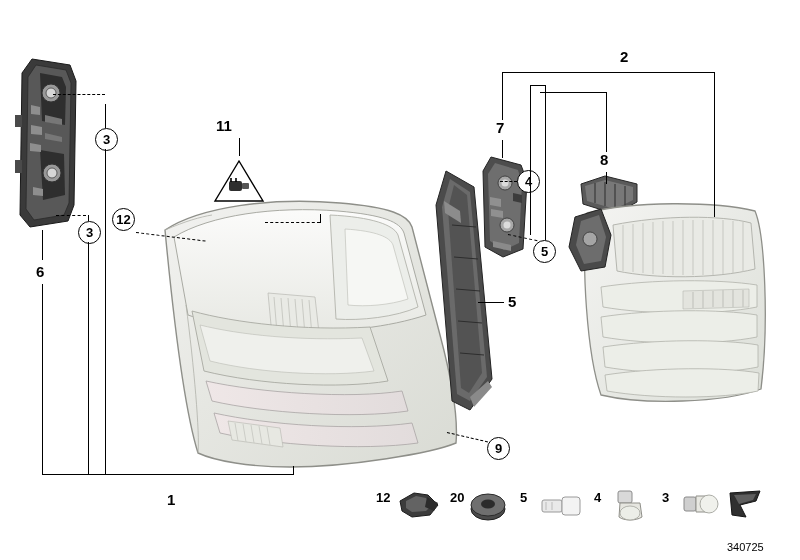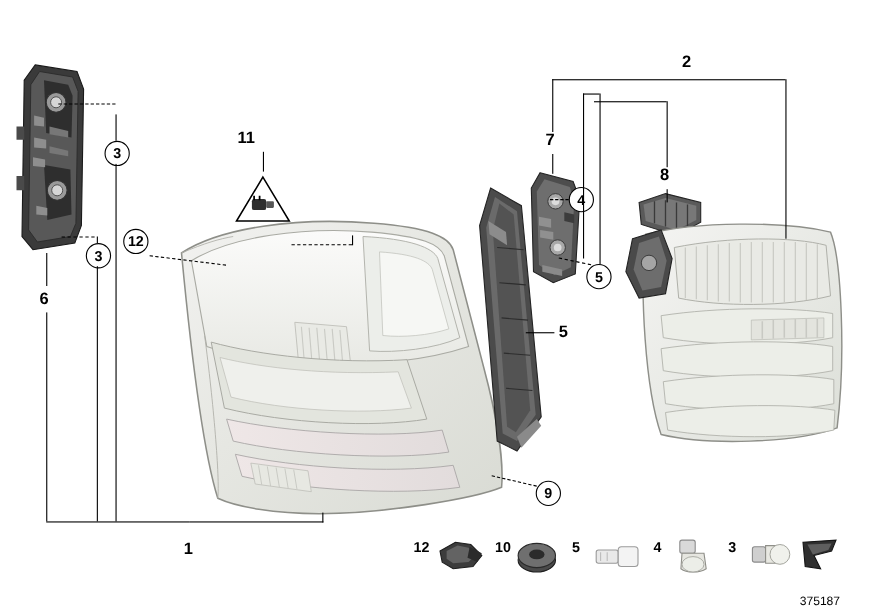--- a/index.html
+++ b/index.html
@@ -267,21 +267,21 @@
 
   <div id="legend">
 
     <div class="lgnum" style="left:4px;top:5px;"><span>12</span></div>
     <svg style="position:absolute;left:22px;top:0px;" width="48" height="40" viewBox="0 0 48 40">
       <path d="M6 16 L20 8 L34 10 L44 20 L36 30 L18 32 L8 26 Z" fill="#3c3c3c" stroke="#1d1d1d" stroke-width="1"></path>
       <path d="M12 16 L22 11 L32 13 L38 20 L32 26 L18 27 L12 23 Z" fill="#636363"></path>
       <path d="M33 12 L44 18 L40 26 L31 22 Z" fill="#2b2b2b"></path>
     </svg>
 
-    <div class="lgnum" style="left:78px;top:5px;"><span>10</span></div>
+    <div class="lgnum" style="left:78px;top:5px;"><span>20</span></div>
     <svg style="position:absolute;left:96px;top:4px;" width="40" height="36" viewBox="0 0 40 36">
       <ellipse cx="20" cy="20" rx="17" ry="11" fill="#4a4a4a" stroke="#1f1f1f" stroke-width="1"></ellipse>
       <ellipse cx="20" cy="16" rx="17" ry="11" fill="#6f6f6f" stroke="#2a2a2a" stroke-width="1"></ellipse>
       <ellipse cx="20" cy="15" rx="7" ry="4.5" fill="#2b2b2b"></ellipse>
     </svg>
 
     <div class="lgnum" style="left:148px;top:5px;"><span>5</span></div>
     <svg style="position:absolute;left:166px;top:6px;" width="48" height="30" viewBox="0 0 48 30">
       <rect x="4" y="9" width="20" height="12" rx="2" fill="#e9e9e9" stroke="#999" stroke-width="1"></rect>
       <rect x="24" y="6" width="18" height="18" rx="3" fill="#f3f3f3" stroke="#9a9a9a" stroke-width="1"></rect>
@@ -302,15 +302,15 @@
       <path d="M16 9 L28 9 L32 17 L28 25 L16 25 Z" fill="#e8e8e2" stroke="#8f8f89" stroke-width="1"></path>
       <ellipse cx="29" cy="17" rx="9" ry="9" fill="#f0f1ec" stroke="#a3a49d" stroke-width="0.9"></ellipse>
     </svg>
 
     <svg style="position:absolute;left:354px;top:2px;" width="40" height="36" viewBox="0 0 40 36">
       <path d="M4 6 L34 4 L30 14 L14 18 L20 30 L6 28 Z" fill="#2f2f2f" stroke="#141414" stroke-width="1"></path>
       <path d="M8 8 L30 7 L27 13 L13 17 Z" fill="#5e5e5e"></path>
     </svg>
   </div>
 
-  <div class="cap" style="left:727px;top:541px;"><span>375187</span></div>
+  <div class="cap" style="left:727px;top:541px;"><span>340725</span></div>
 
 </div>
 
 </body></html>

